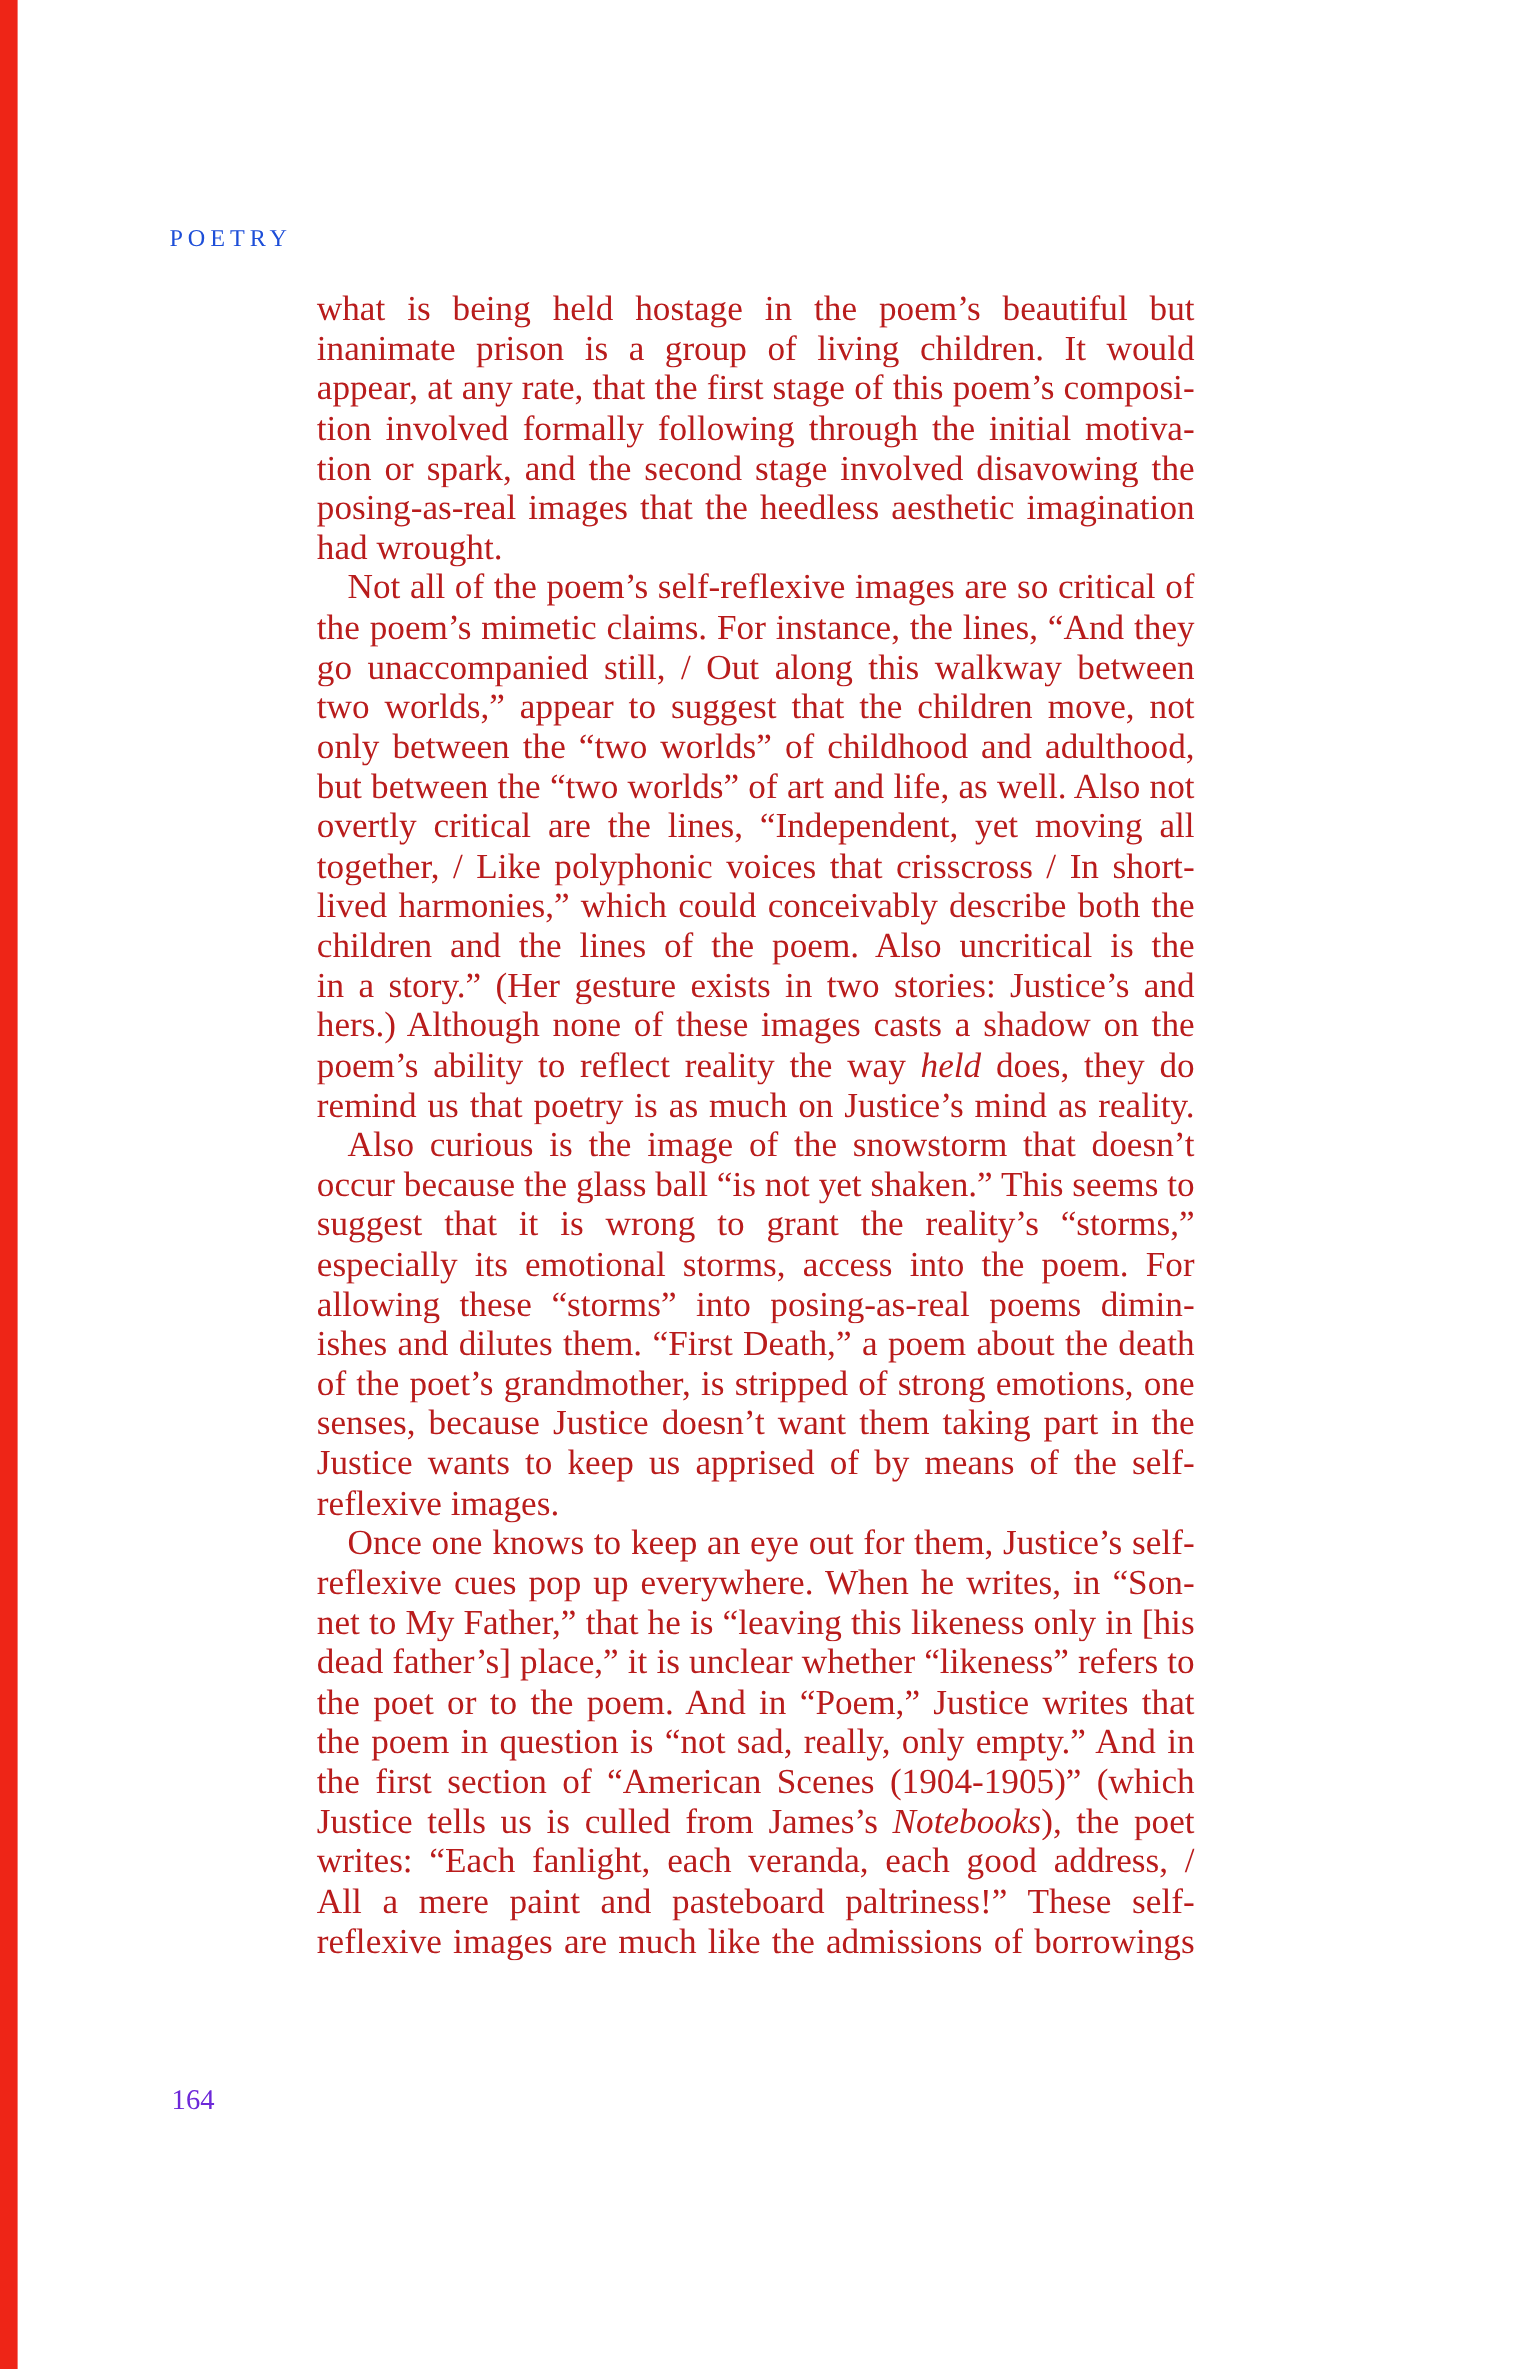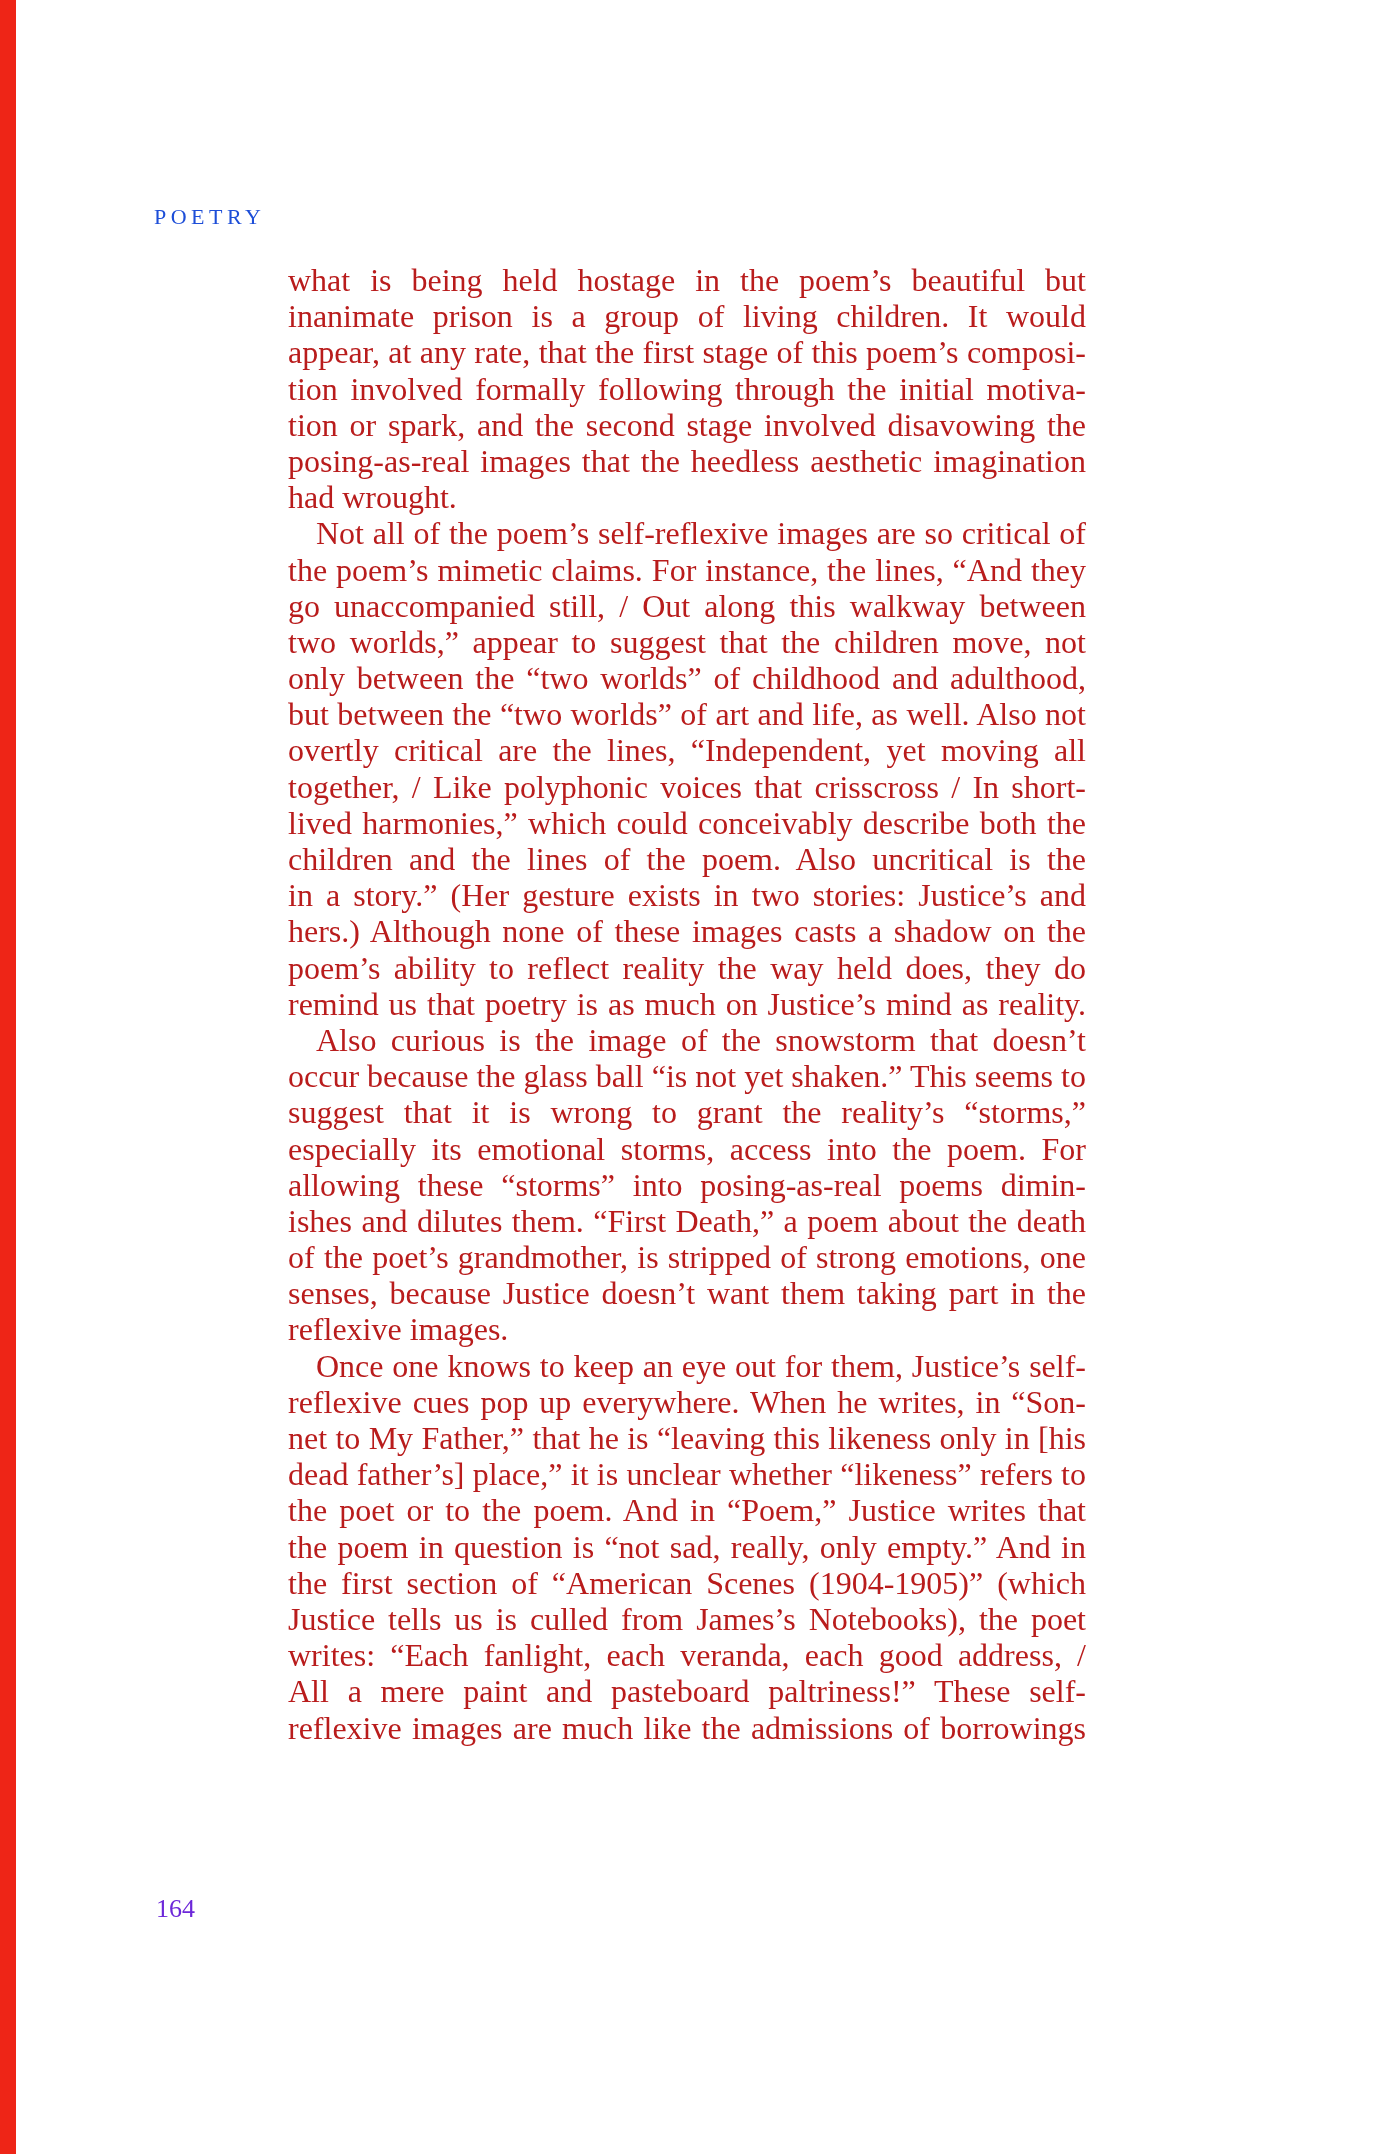--- a/index.html
+++ b/index.html
@@ -40,21 +40,21 @@
     text-align-last: justify;
     height: 36.2px;
     overflow: hidden;
   }
   .line.short {
     text-align-last: left;
   }
   .line.indent {
     text-indent: 28px;
   }
-  .it { }
+  .it { font-style: italic; }
   .page-number {
     position: absolute;
     left: 156px; top: 1894px;
     font-size: 26px;
     color: #6d28d9;
   }
 </style>
 </head>
 <body>
 
@@ -84,20 +84,21 @@
       <div class="line"><span>poem’s ability to reflect reality the way </span><span class="it">held</span><span> does, they do</span></div>
       <div class="line">remind us that poetry is as much on Justice’s mind as reality.</div>
       <div class="line indent">Also curious is the image of the snowstorm that doesn’t</div>
       <div class="line">occur because the glass ball “is not yet shaken.” This seems to</div>
       <div class="line">suggest that it is wrong to grant the reality’s “storms,”</div>
       <div class="line">especially its emotional storms, access into the poem. For</div>
       <div class="line">allowing these “storms” into posing-as-real poems dimin-</div>
       <div class="line">ishes and dilutes them. “First Death,” a poem about the death</div>
       <div class="line">of the poet’s grandmother, is stripped of strong emotions, one</div>
       <div class="line">senses, because Justice doesn’t want them taking part in the</div>
+      <div class="line">Justice wants to keep us apprised of by means of the self-</div>
       <div class="line short">reflexive images.</div>
       <div class="line indent">Once one knows to keep an eye out for them, Justice’s self-</div>
       <div class="line">reflexive cues pop up everywhere. When he writes, in “Son-</div>
       <div class="line">net to My Father,” that he is “leaving this likeness only in [his</div>
       <div class="line">dead father’s] place,” it is unclear whether “likeness” refers to</div>
       <div class="line">the poet or to the poem. And in “Poem,” Justice writes that</div>
       <div class="line">the poem in question is “not sad, really, only empty.” And in</div>
       <div class="line">the first section of “American Scenes (1904-1905)” (which</div>
       <div class="line"><span>Justice tells us is culled from James’s </span><span class="it">Notebooks</span><span>), the poet</span></div>
       <div class="line">writes: “Each fanlight, each veranda, each good address, /</div>

